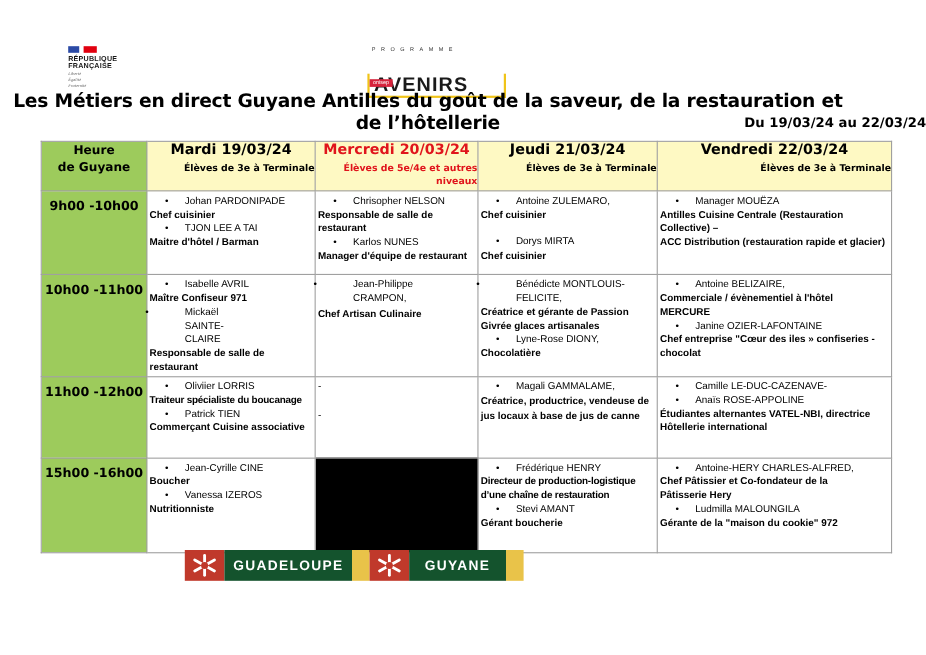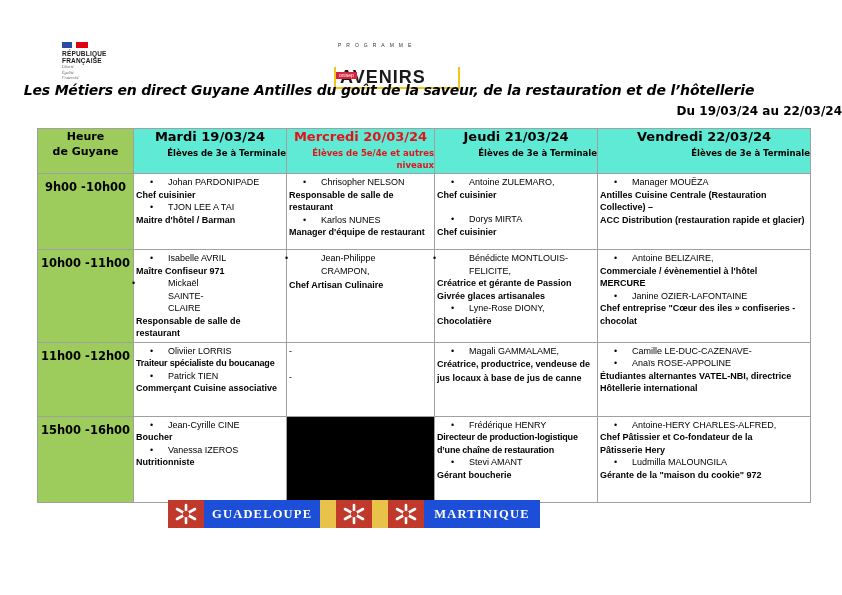--- a/index.html
+++ b/index.html
@@ -12,49 +12,49 @@
   .logo-rf .flag .r { width:12px; background:#e1000f; }
   .logo-rf .rf-name { font-family:"Liberation Sans", sans-serif; font-weight:bold; font-size:6.5px; line-height:7px; color:#1a1a1a; letter-spacing:0.2px; }
   .logo-rf .motto { font-family:"Liberation Serif", serif; font-style:italic; font-size:4px; line-height:4.5px; color:#666; margin-top:1px; }
 
   .logo-avenirs { position:absolute; left:334px; top:42px; width:128px; height:36px; }
   .logo-avenirs .prog { font-family:"Liberation Sans", sans-serif; font-size:5px; letter-spacing:5px; color:#333; margin-left:4px; line-height:6px; }
   .logo-avenirs .word-wrap { position:relative; margin-top:19px; height:20px; border-left:2px solid #f0c419; border-right:2px solid #f0c419; border-bottom:2px solid #f0c419; width:122px; }
   .logo-avenirs .word { font-family:"Liberation Sans", sans-serif; font-weight:bold; font-size:18px; line-height:20px; color:#1a1a1a; letter-spacing:1px; padding-left:4px; }
   .logo-avenirs .onisep { position:absolute; left:2px; top:30px; background:#d6233c; color:#fff; font-family:"Liberation Sans", sans-serif; font-size:5px; padding:0 3px; line-height:7px; }
 
-  .doc-title { position:absolute; left:0; top:82px; width:778px; text-align:center; font-family:"DejaVu Sans", sans-serif; font-weight:bold; font-size:14px; letter-spacing:-0.2px;font-style:italic; }
+  .doc-title { position:absolute; left:0; top:82px; width:778px; text-align:center; font-family:"DejaVu Sans", sans-serif; font-weight:bold; font-size:17px; letter-spacing:-0.2px; }
   .doc-dates { position:absolute; left:0; top:104px; width:842px; text-align:right; font-family:"DejaVu Sans", sans-serif; font-weight:bold; font-size:12px; padding-left:12px; box-sizing:border-box;}
 
   table.sched { position:absolute; left:37px; top:128px; border-collapse:collapse; table-layout:fixed; }
   table.sched td, table.sched th { border:1px solid #a0a0a0; vertical-align:top; padding:0; }
   col.c0 { width:96px; } col.c1 { width:153px; } col.c2 { width:148px; } col.c3 { width:163px; } col.c4 { width:213px; }
 
   th.hour-head { background:#9dcb5c; font-family:"DejaVu Sans", sans-serif; font-weight:bold; font-size:11px; line-height:15px; text-align:center; padding-top:5px; }
-  th.day-head { background:#5eead4; text-align:center; padding-top:5px; height:44px;margin-top:44px; }
+  th.day-head { background:#fef9c3; text-align:center; padding-top:5px; height:44px;margin-top:44px; }
   .day-name { display:block; font-family:"DejaVu Sans", sans-serif; font-weight:bold; font-size:13px; line-height:16px; }
   .day-level { display:block; font-family:"DejaVu Sans", sans-serif; font-weight:bold; font-size:8.5px; line-height:12px; margin-top:2px;text-align:right; }
   th.day-head.highlight .day-name, th.day-head.highlight .day-level { color:#e0151c; }
 
   td.hour { background:#9dcb5c; font-family:"DejaVu Sans", sans-serif; font-weight:bold; font-size:11.5px; text-align:center; padding-top:6px !important; }
   td.cell { background:#fff; font-family:"Liberation Sans", sans-serif; font-size:9px; line-height:12.5px; padding:2px 2px 2px 2px !important; }
   .speaker { display:block; padding-left:14px; }
   .speaker::before { content:"\2022"; display:inline-block; width:18px; text-align:left; }
   .speaker.wrap { padding-left:32px; text-indent:-18px; }
   .role { display:block; font-weight:bold; }
   .gap { display:block; height:12px; }
   .dash { display:block; }
   .dash.second { margin-top:14px; }
   td.blacked { background:#000; }
 
   .banner { position:absolute; left:168px; top:500px; width:509px; height:28px; display:flex; }
   .banner .seg { display:flex; align-items:stretch; }
   .banner .emblem { width:36px; background:#c0392b; display:flex; align-items:center; justify-content:center; }
   .banner .emblem svg { width:24px; height:22px; }
-  .banner .label { background:#1d4ed8; color:#fff; font-family:Liberation Serif, serif; font-weight:bold; font-size:12.5px; letter-spacing:1.2px; display:flex; align-items:center; padding:0 8px; }
+  .banner .label { background:#14532d; color:#fff; font-family:Liberation Sans, sans-serif; font-weight:bold; font-size:12.5px; letter-spacing:1.2px; display:flex; align-items:center; padding:0 8px; }
   .banner .sep { width:16px; background:#e9c349; }
 </style>
 </head>
 <body>
 
 <div class="logo-rf">
   <div class="flag">
       <span class="b"></span>
       <span class="r"></span>
     </div>
@@ -230,28 +230,16 @@
     <div class="emblem">
       <svg viewBox="0 0 24 22">
           <g stroke="#fff" stroke-width="2.6" stroke-linecap="round" fill="none">
             <line x1="12" y1="2" x2="12" y2="20"></line>
             <line x1="3" y1="6" x2="21" y2="16"></line>
             <line x1="3" y1="16" x2="21" y2="6"></line>
           </g>
           <circle cx="12" cy="11" r="3.2" fill="#c0392b"></circle>
         </svg>
     </div>
+    <div class="label" style="padding:0 14px">GUYANE</div>
   </div>
   <div class="sep"></div>
-  <div class="seg">
-    <div class="emblem">
-      <svg viewBox="0 0 24 22">
-          <g stroke="#fff" stroke-width="2.6" stroke-linecap="round" fill="none">
-            <line x1="12" y1="2" x2="12" y2="20"></line>
-            <line x1="3" y1="6" x2="21" y2="16"></line>
-            <line x1="3" y1="16" x2="21" y2="6"></line>
-          </g>
-          <circle cx="12" cy="11" r="3.2" fill="#c0392b"></circle>
-        </svg>
-    </div>
-    <div class="label" style="padding:0 10px">MARTINIQUE</div>
-  </div>
 </div>
 
 </body></html>

